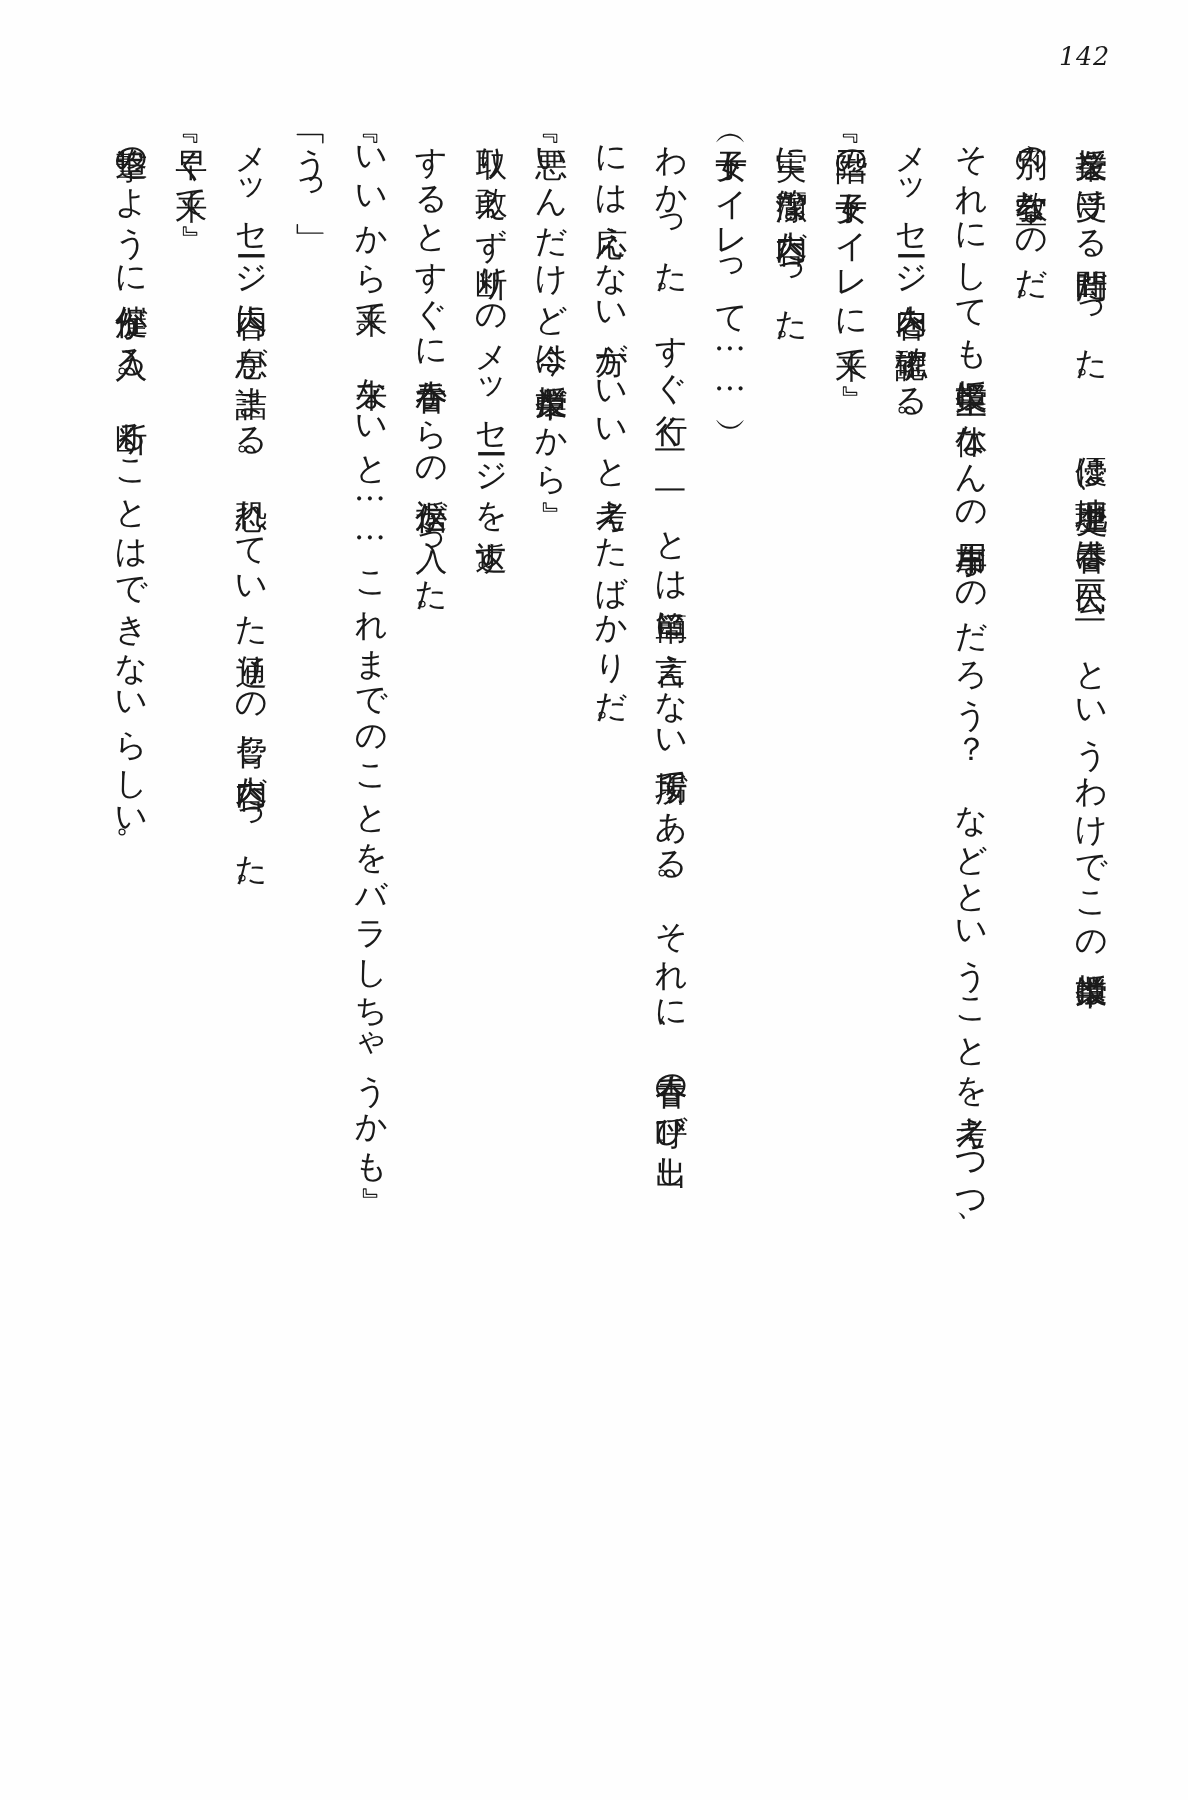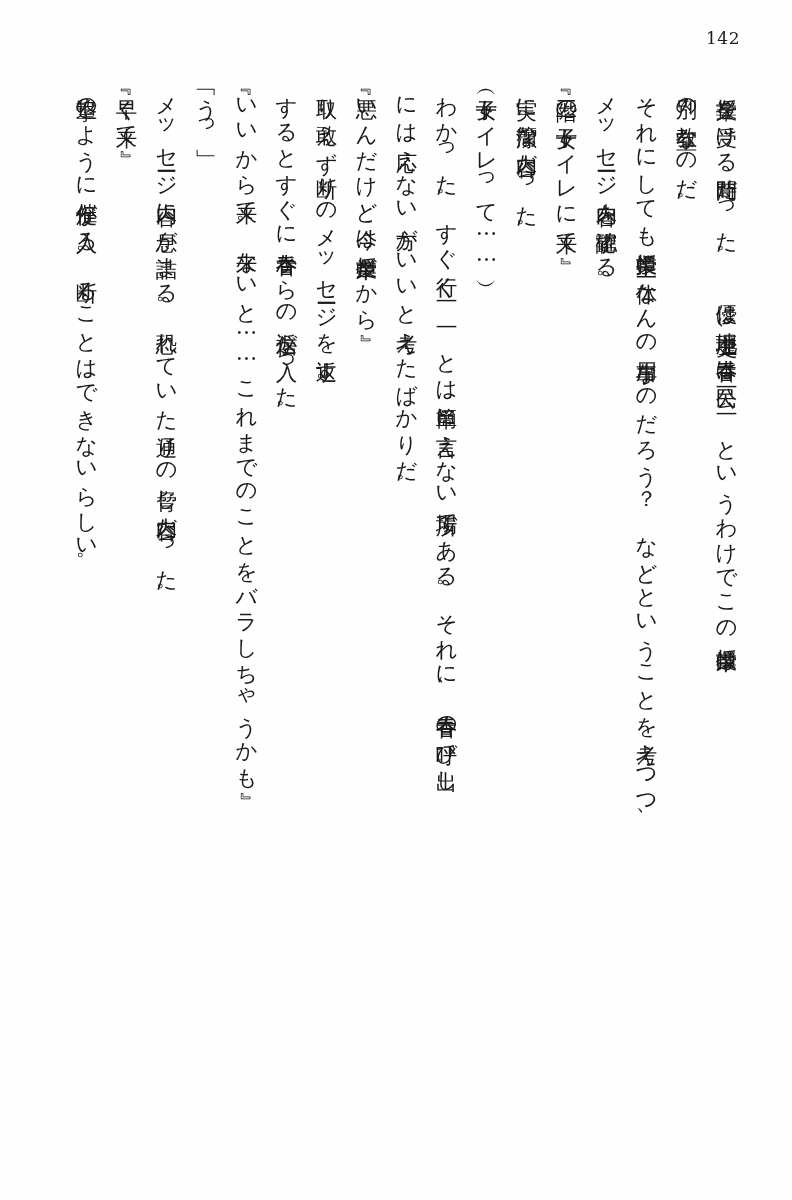--- a/index.html
+++ b/index.html
@@ -21,20 +21,21 @@
     background: #fefefe;
   }
   .page-number {
     position: absolute;
     top: 28px;
     right: 52px;
     font-size: 17px;
     letter-spacing: 0.5px;
     font-family: "DejaVu Serif", "Liberation Serif", serif;
     color: #1a1a1a;
+    font-style: italic;
   }
   .text-body {
     position: absolute;
     top: 82px;
     right: 46px;
     bottom: 66px;
     left: 46px;
     writing-mode: vertical-rl;
     text-orientation: upright;
     direction: ltr;

